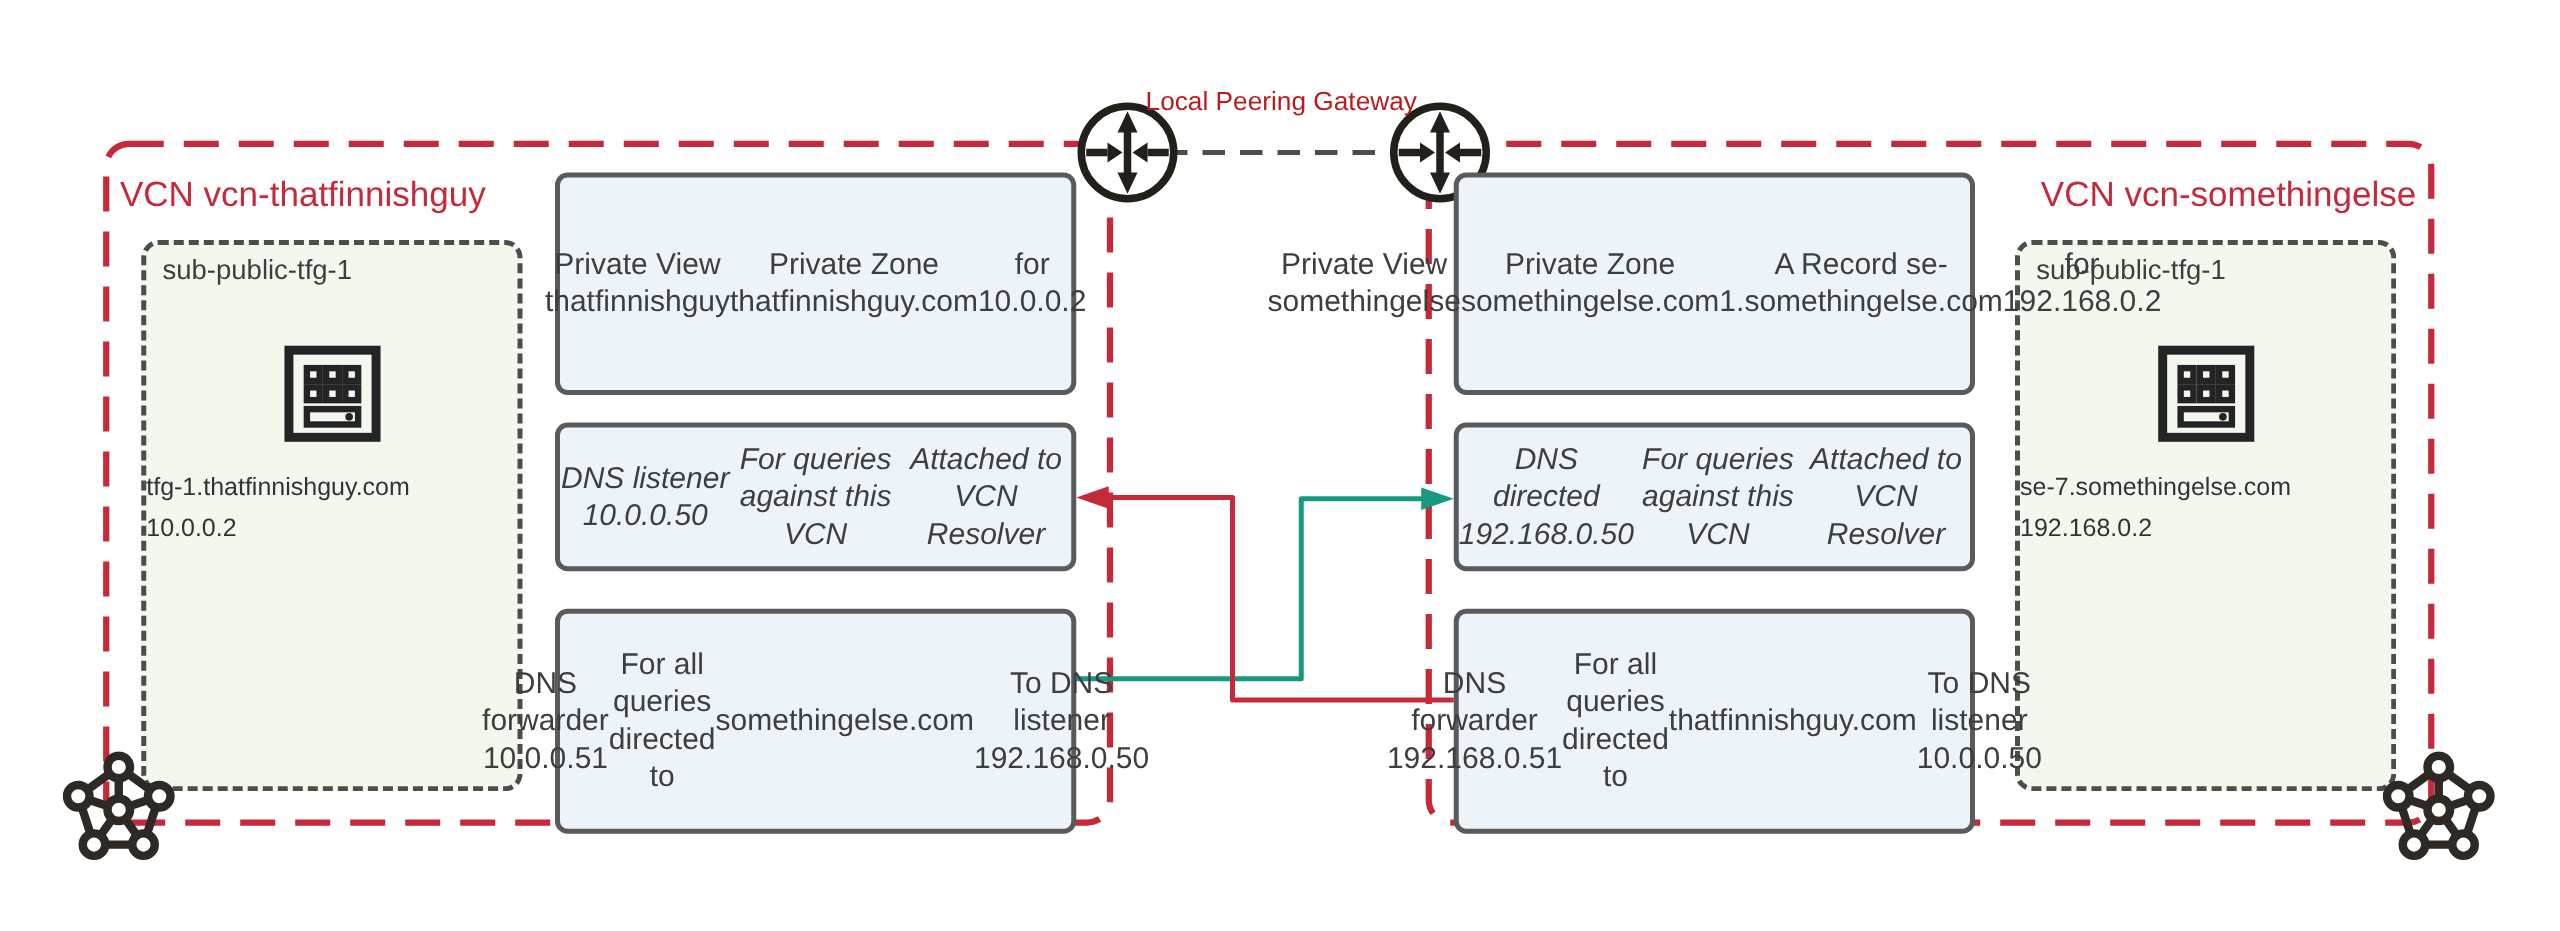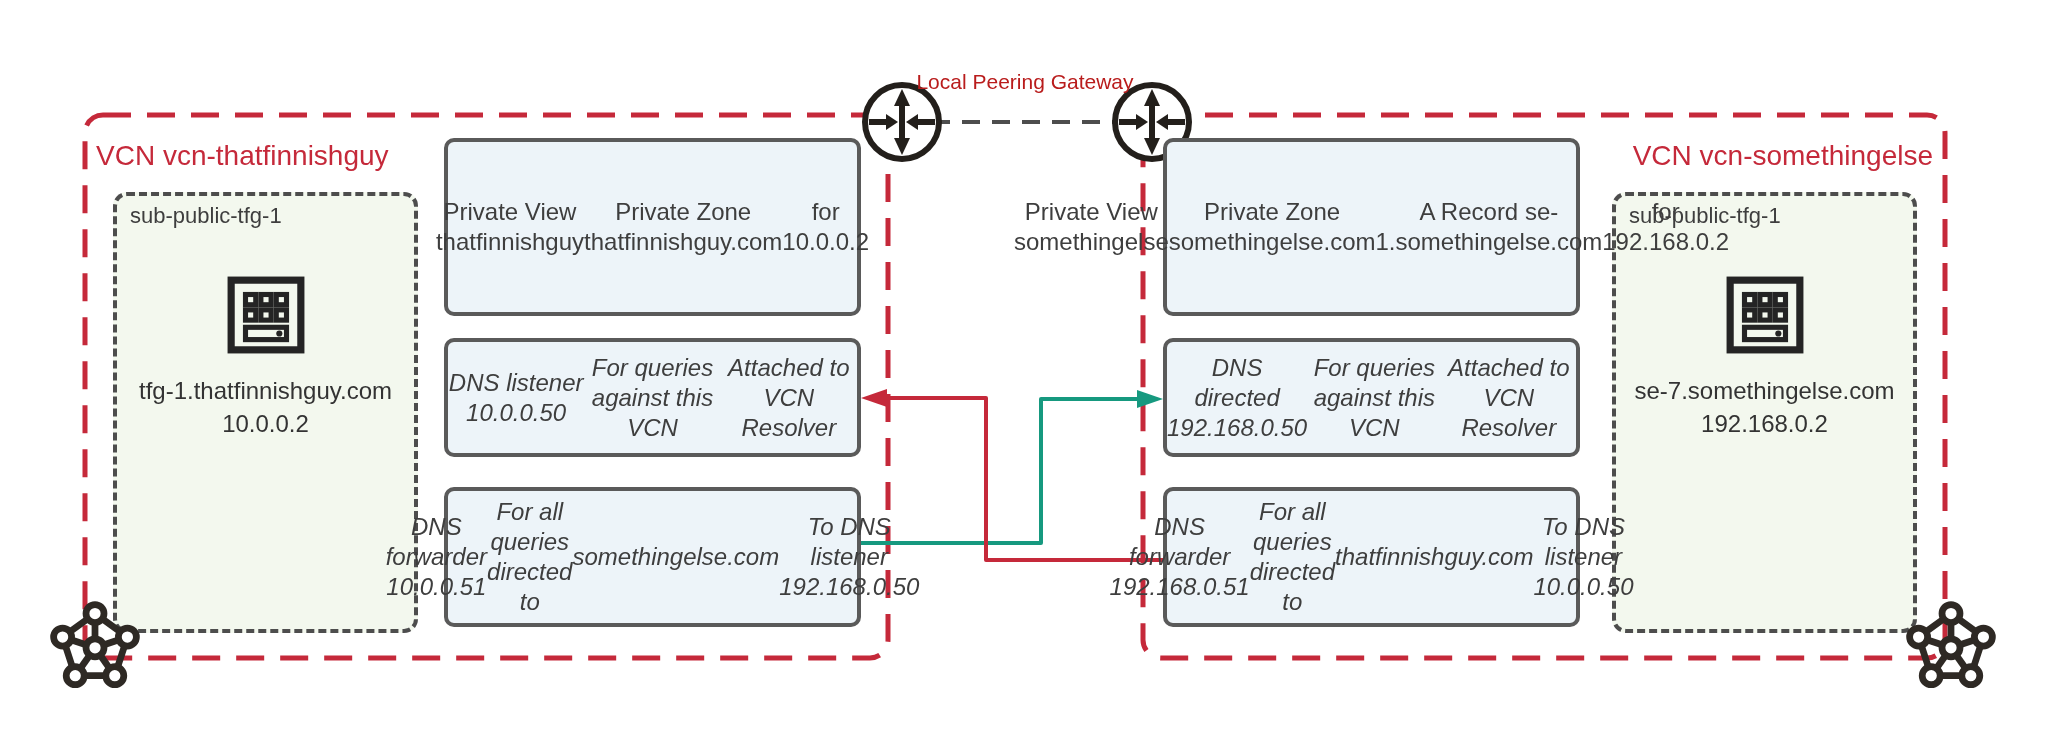--- a/index.html
+++ b/index.html
@@ -14,33 +14,33 @@
   #vcn-left-label{left:96px;}
   #vcn-right-label{right:115px;}
 
   
   .subnet{position:absolute;top:192px;width:305px;height:441px;background:#F3F8EE;
     border:4px dashed #4D4D4D;border-radius:14px;box-sizing:border-box;z-index:1;}
   #subnet-left{left:113px;}
   #subnet-right{left:1612px;}
   .subnet-label{position:absolute;top:7px;left:13px;font-size:22px;color:#3E3E3E;}
   .server-icon{position:absolute;top:78px;left:50%;transform:translateX(-50%);}
-  .subnet-host{position:absolute;top:178px;left:0;width:100%;text-align:center;
-    font-size:24px;line-height:33px;color:#333333;}
+  .subnet-host{position:absolute;top:178px;left:0;width:100%;text-align:left;
+    font-size:20px;line-height:33px;color:#333333;}
 
   
   .node-box{position:absolute;width:417px;background:#EDF4F9;border:4px solid #5A5A5A;
     border-radius:10px;box-sizing:border-box;display:flex;flex-direction:row;
     justify-content:center;align-items:center;text-align:center;font-size:24px;
     color:#3E3E3E;z-index:2;}
   .col-left{left:444px;}
   .col-right{left:1163px;}
   .box-pv{top:138px;height:178px;}
   .box-li{top:338px;height:119px;font-style:italic;}
-  .box-fw{top:487px;height:140px;font-style:italic;}
+  .box-fw{top:487px;height:180px;}
   .box-line{line-height:30px;min-height:30px;width:100%;}
 
   
   #lpg-label{position:absolute;left:895px;top:70px;width:260px;text-align:center;
     font-size:21px;color:#b91c1c;z-index:2;}
 
   
   .penta-icon{position:absolute;z-index:3;}
   #penta-left{left:50px;top:601px;}
   #penta-right{left:1906px;top:601px;}

